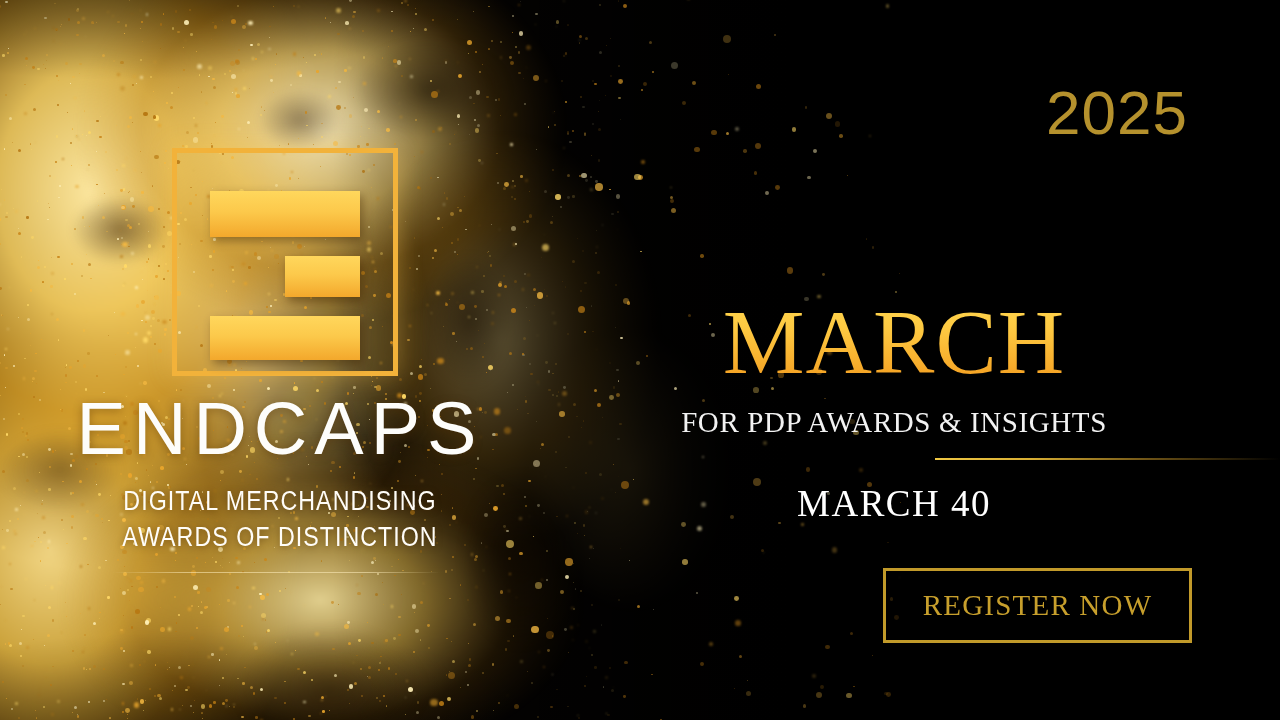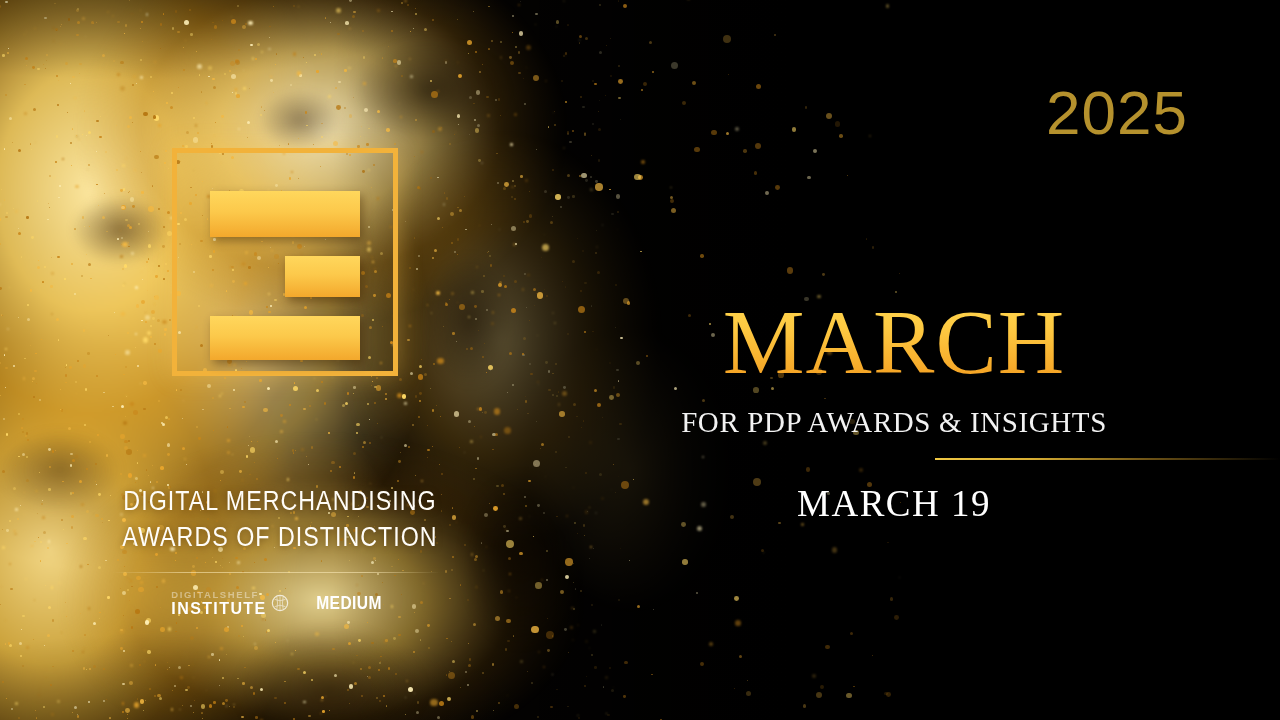--- a/index.html
+++ b/index.html
@@ -2190,57 +2190,44 @@
   </div>
 
   <div class="left-lockup">
 
     <div class="mark">
       <span class="bar b1"></span>
       <span class="bar b2"></span>
       <span class="bar b3"></span>
     </div>
 
+    <div class="endcaps-word">ENDCAPS</div>
 
     <div class="endcaps-sub">
       <div>DIGITAL MERCHANDISING</div>
       <div>AWARDS OF DISTINCTION</div>
     </div>
 
     <div class="lockup-rule"></div>
 
     <div class="partners">
 
 
-      <div class="partner-row">
-
-        <div class="p-dsi">
-          <div class="stack">
-            <span class="small">DIGITALSHELF</span>
-            <span class="big">INSTITUTE</span>
-          </div>
-          <svg class="brain" viewBox="0 0 20 20">
-            <circle cx="10" cy="10" r="8.5" fill="none" stroke="#ffffff" stroke-width="1.3"></circle>
-            <path d="M10 2 V18 M4 6 Q10 9 16 6 M4 14 Q10 11 16 14 M6.5 3 Q8 10 6.5 17 M13.5 3 Q12 10 13.5 17" fill="none" stroke="#ffffff" stroke-width=".9" opacity=".85"></path>
-          </svg>
-        </div>
-
-        <div class="p-medium">
-          <span>MEDIUM</span>
-        </div>
-      </div>
 
     </div>
   </div>
 
   <div class="right-block">
 
     <div class="year">2025</div>
     <div class="summit">MARCH</div>
     <div class="summit-sub">FOR PDP AWARDS &amp; INSIGHTS</div>
 
     <div class="gold-rule"></div>
 
-    <div class="date">MARCH 19</div>
-
+    <div class="date">MARCH 40</div>
+
+    <div class="cta">
+      <span class="cta-label">REGISTER NOW</span>
+    </div>
 
   </div>
 </div>
 
 </body></html>

